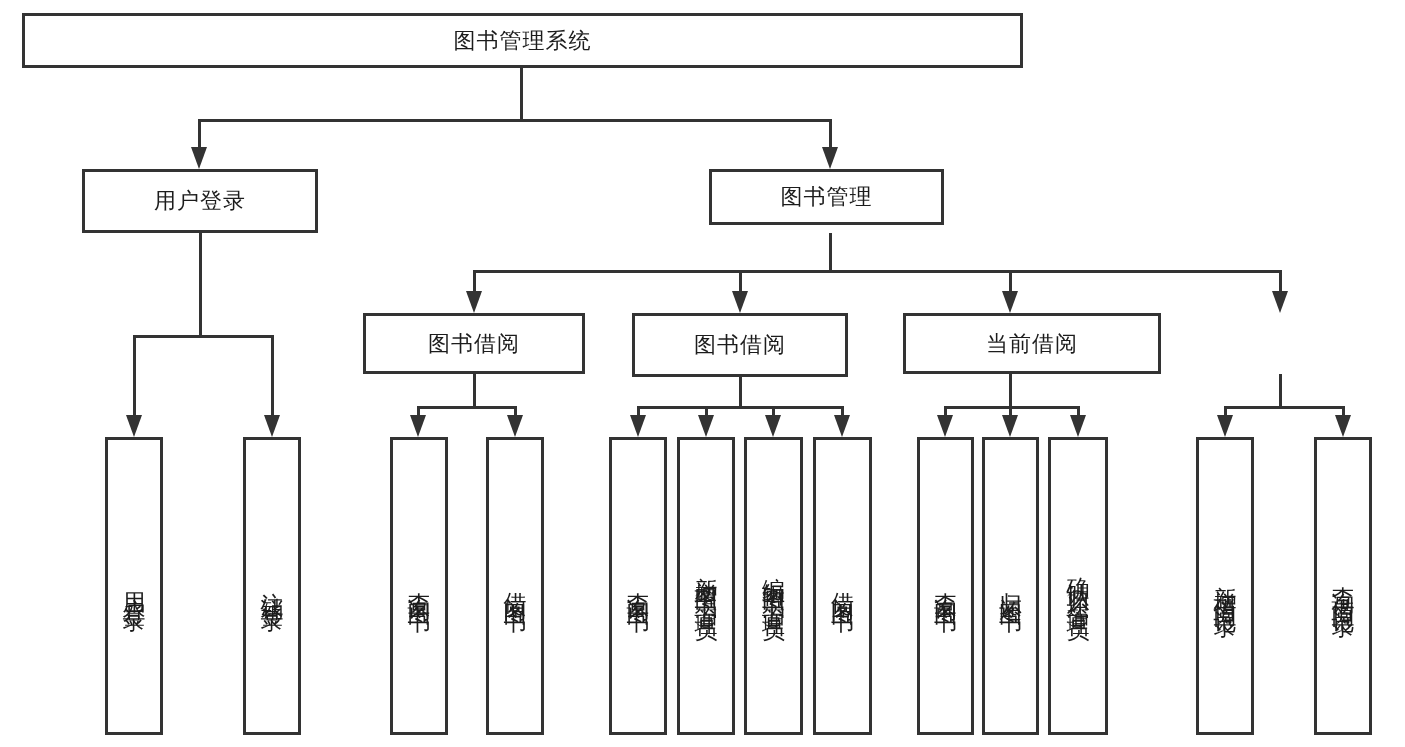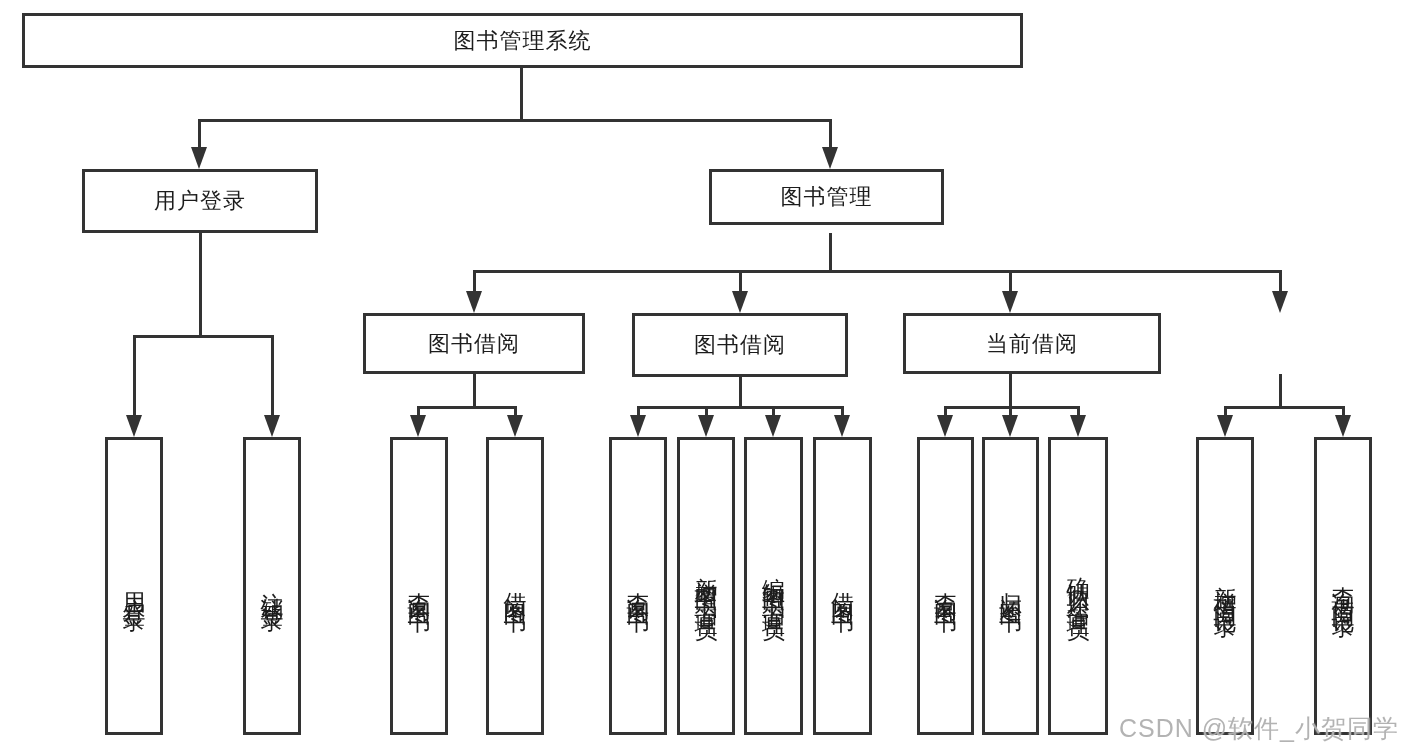--- a/index.html
+++ b/index.html
@@ -173,15 +173,14 @@
     <span>确认归还（管理员）</span>
   </div>
 
   <div class="box vbox" style="left:1196px;top:437px;width:58px;height:298px;">
     <span>新增借阅记录</span>
   </div>
   <div class="box vbox" style="left:1314px;top:437px;width:58px;height:298px;">
     <span>查询借阅记录</span>
   </div>
 
-  <div class="watermark">CSDN @软件_小贺同学</div>
 
 </div>
 
 </body></html>

